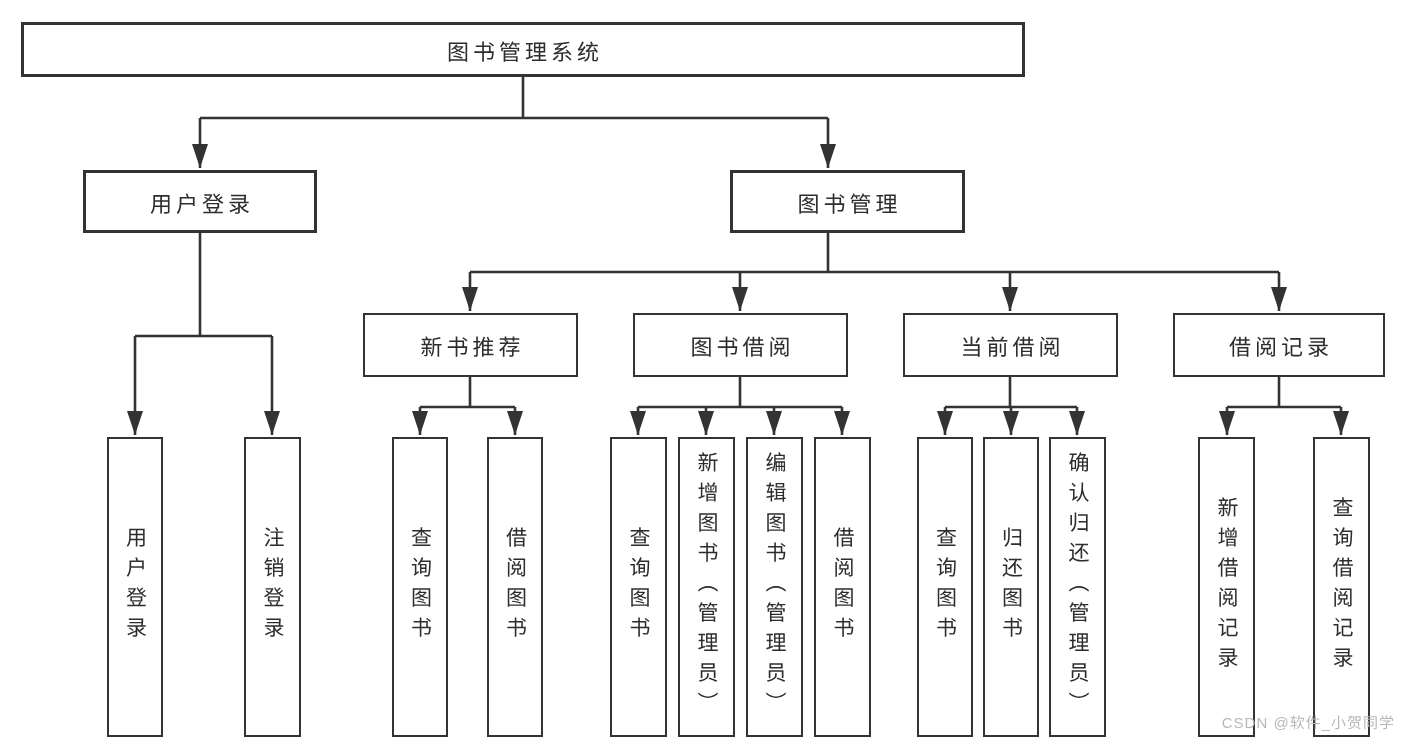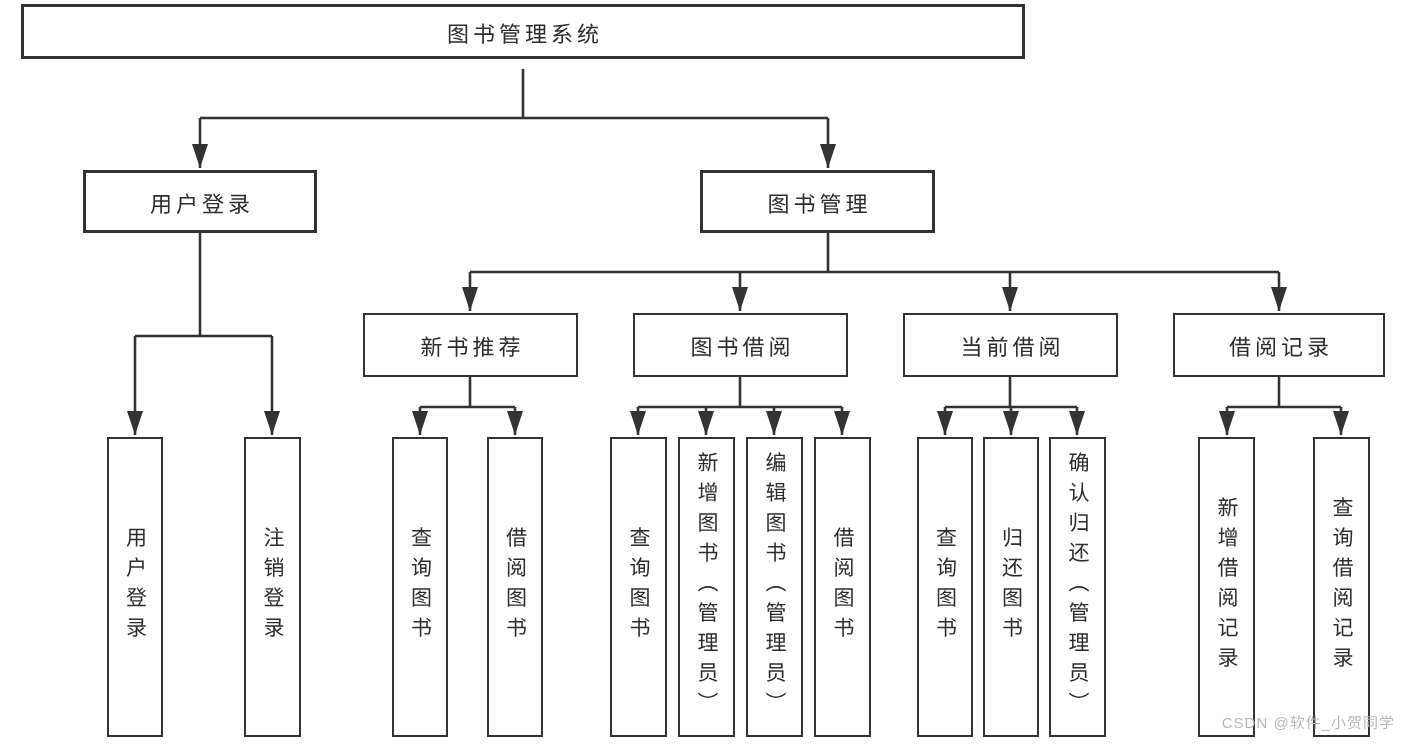--- a/index.html
+++ b/index.html
@@ -93,28 +93,28 @@
       <path d="M774 407 V435" marker-end="url(#arrow)"></path>
       <path d="M842 407 V435" marker-end="url(#arrow)"></path>
       <path d="M945 407 V435" marker-end="url(#arrow)"></path>
       <path d="M1011 407 V435" marker-end="url(#arrow)"></path>
       <path d="M1077 407 V435" marker-end="url(#arrow)"></path>
       <path d="M1227 407 V435" marker-end="url(#arrow)"></path>
       <path d="M1341 407 V435" marker-end="url(#arrow)"></path>
     </g>
   </svg>
 
-  <div class="box lvl1" style="left:21px;top:4px;width:1004px;height:55px">
+  <div class="box lvl1" style="left:21px;top:22px;width:1004px;height:55px">
     <span class="hlbl">图书管理系统</span>
   </div>
 
   <div class="box lvl2" style="left:83px;top:170px;width:234px;height:63px">
     <span class="hlbl">用户登录</span>
   </div>
-  <div class="box lvl2" style="left:700px;top:170px;width:235px;height:63px">
+  <div class="box lvl2" style="left:730px;top:170px;width:235px;height:63px">
     <span class="hlbl">图书管理</span>
   </div>
 
   <div class="box" style="left:633px;top:313px;width:215px;height:64px">
     <span class="hlbl">图书借阅</span>
   </div>
   <div class="box" style="left:363px;top:313px;width:215px;height:64px">
     <span class="hlbl">新书推荐</span>
   </div>
   <div class="box" style="left:1173px;top:313px;width:212px;height:64px">

